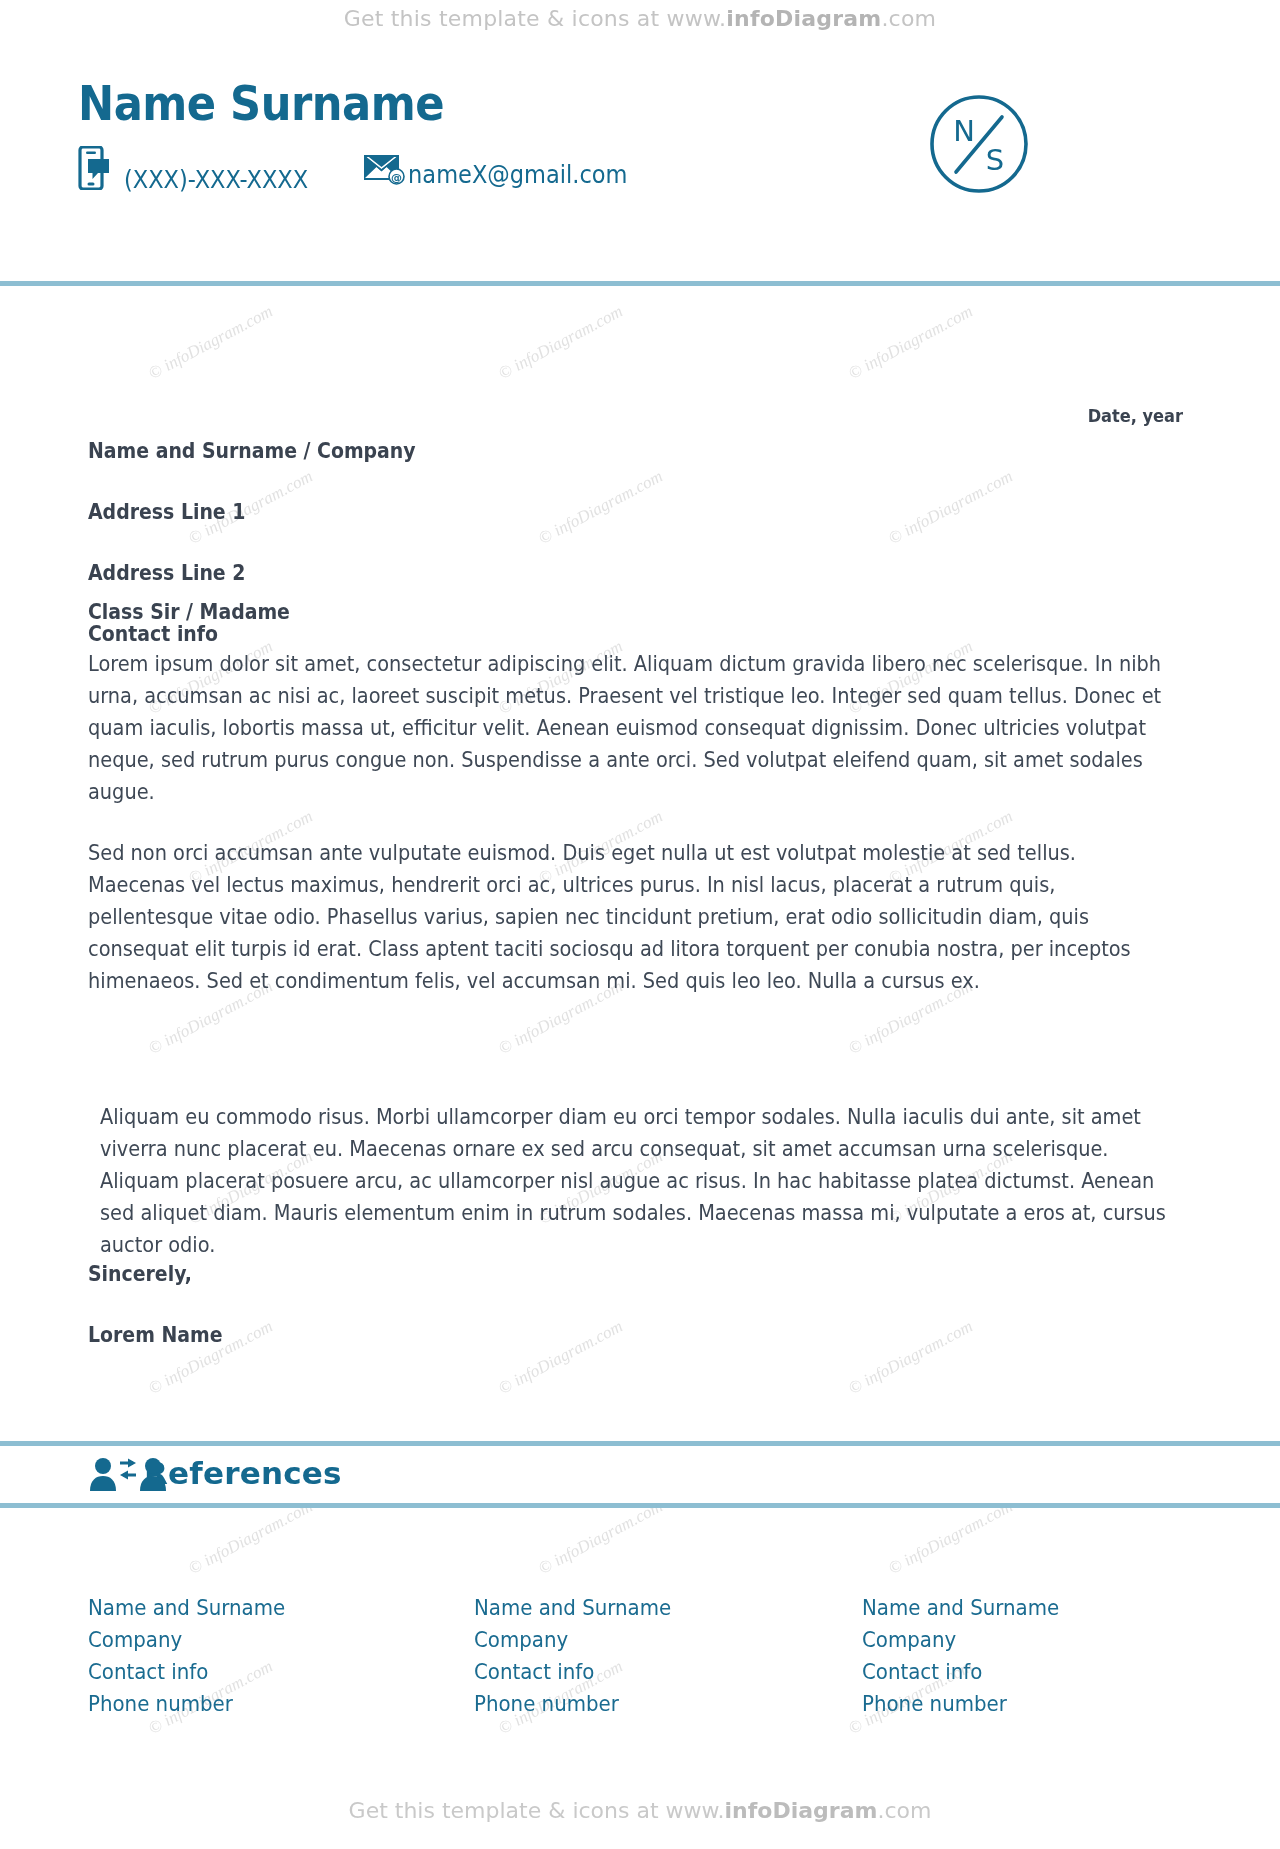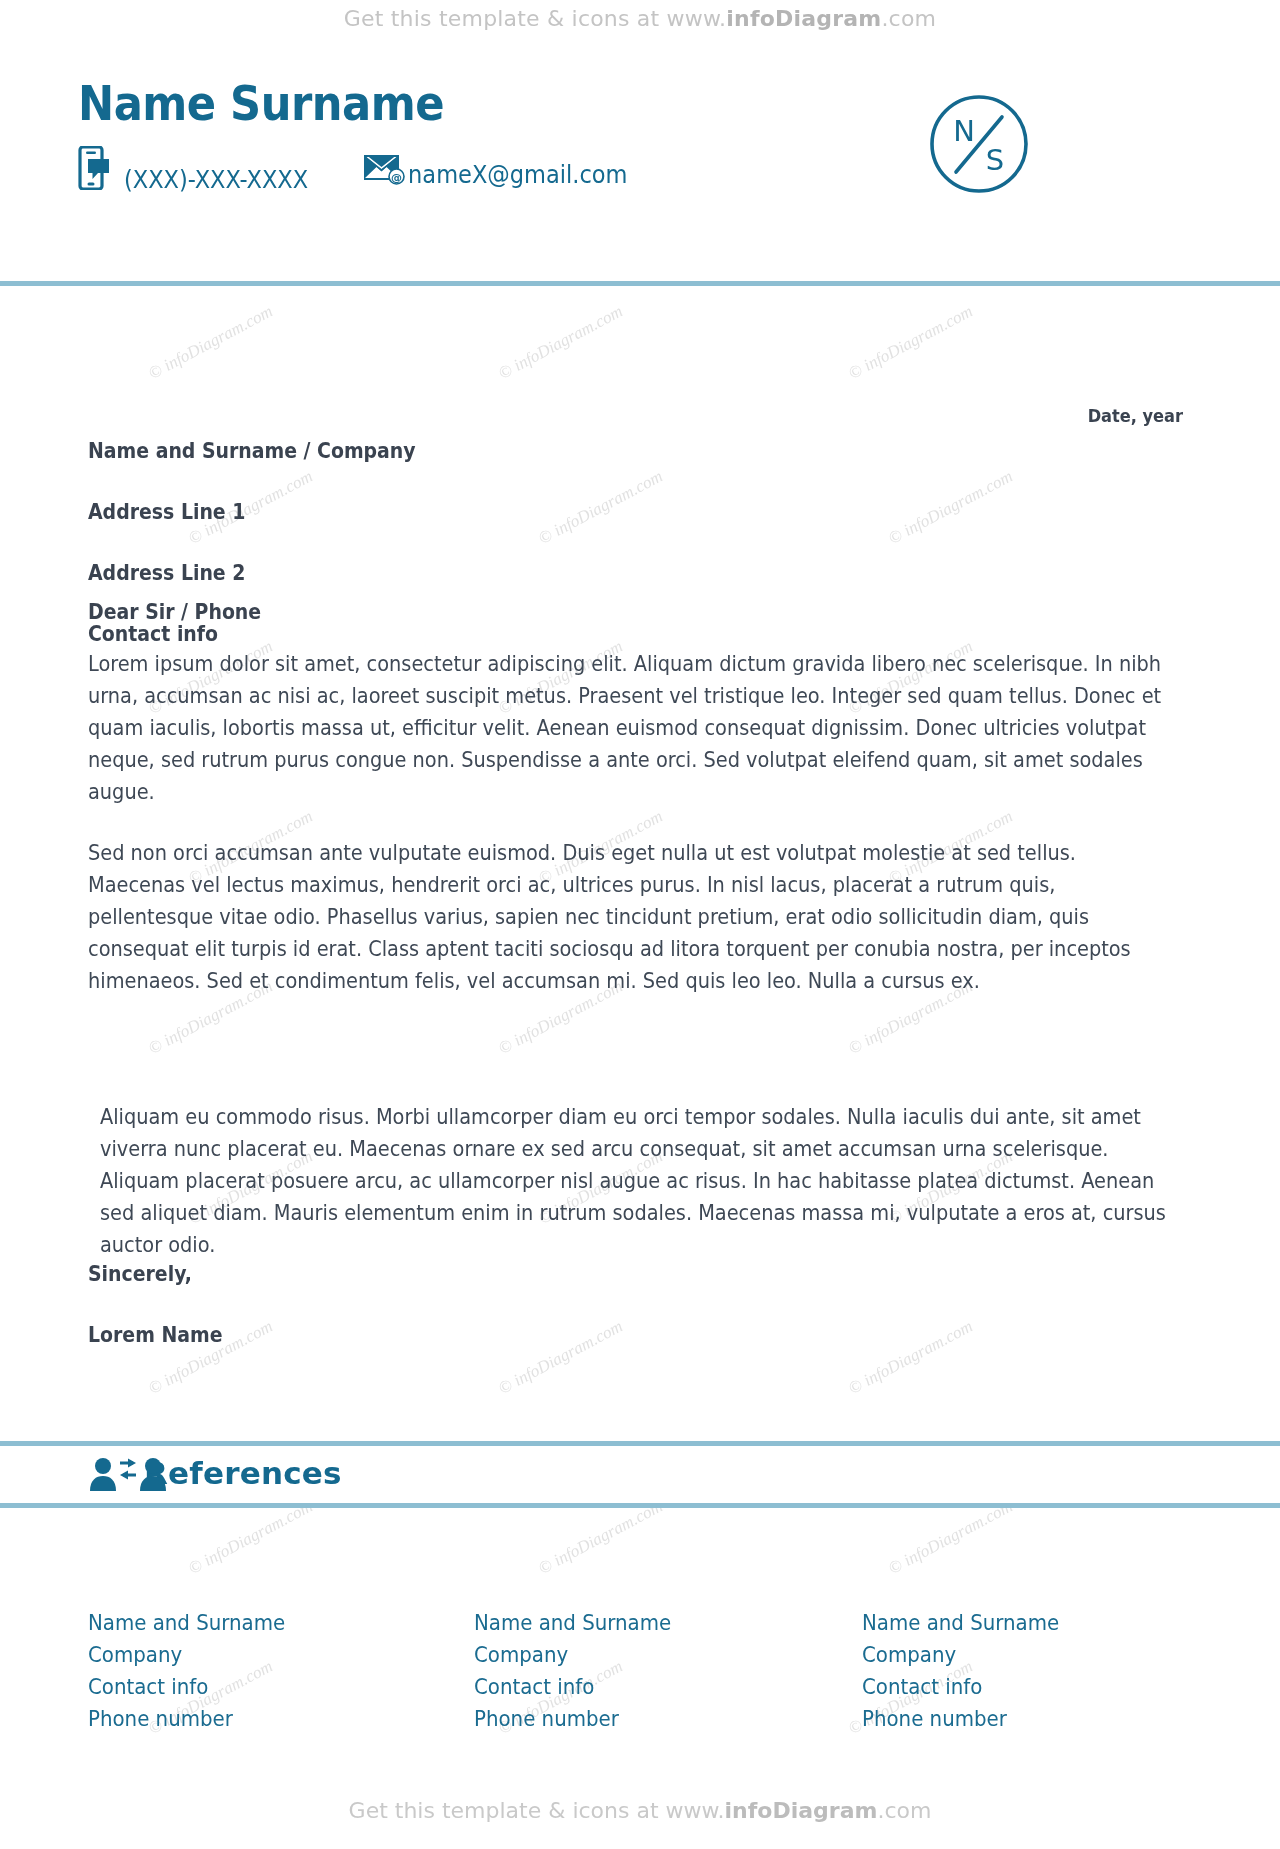--- a/index.html
+++ b/index.html
@@ -207,21 +207,20 @@
     margin-left: 56px;
     letter-spacing: .2px;
   }
 
   .ref-cols {
     position: absolute;
     top: 1592px;
     left: 0;
     width: 1156px;
     height: 140px;
-    margin-top: 15px;
   }
   .ref-col {
     position: absolute;
     top: 0;
     font-family: "DejaVu Sans Condensed", "Liberation Sans Narrow", "Liberation Sans", sans-serif;
     font-size: 22px;
     color: #1a6b90;
     line-height: 32px;
   }
   .ref-col .rline { white-space: nowrap; }
@@ -321,21 +320,21 @@
 
   <div class="addr">
     <div>Name and Surname / Company</div>
     <div>Address Line 1</div>
     <div>Address Line 2</div>
     <div>Contact info</div>
   </div>
 
   <div class="datebox">Date, year</div>
 
-  <div class="salutation">Dear Sir / Phone</div>
+  <div class="salutation">Class Sir / Madame</div>
 
   <div class="para p1">Lorem ipsum dolor sit amet, consectetur adipiscing elit. Aliquam dictum gravida libero nec scelerisque. In nibh urna, accumsan ac nisi ac, laoreet suscipit metus. Praesent vel tristique leo. Integer sed quam tellus. Donec et quam iaculis, lobortis massa ut, efficitur velit. Aenean euismod consequat dignissim. Donec ultricies volutpat neque, sed rutrum purus congue non. Suspendisse a ante orci. Sed volutpat eleifend quam, sit amet sodales augue.</div>
   <div class="para p2">Sed non orci accumsan ante vulputate euismod. Duis eget nulla ut est volutpat molestie at sed tellus. Maecenas vel lectus maximus, hendrerit orci ac, ultrices purus. In nisl lacus, placerat a rutrum quis, pellentesque vitae odio. Phasellus varius, sapien nec tincidunt pretium, erat odio sollicitudin diam, quis consequat elit turpis id erat. Class aptent taciti sociosqu ad litora torquent per conubia nostra, per inceptos himenaeos. Sed et condimentum felis, vel accumsan mi. Sed quis leo leo. Nulla a cursus ex.</div>
   <div class="para p3">Aliquam eu commodo risus. Morbi ullamcorper diam eu orci tempor sodales. Nulla iaculis dui ante, sit amet viverra nunc placerat eu. Maecenas ornare ex sed arcu consequat, sit amet accumsan urna scelerisque. Aliquam placerat posuere arcu, ac ullamcorper nisl augue ac risus. In hac habitasse platea dictumst. Aenean sed aliquet diam. Mauris elementum enim in rutrum sodales. Maecenas massa mi, vulputate a eros at, cursus auctor odio.</div>
 
   <div class="closing c1">Sincerely,</div>
   <div class="closing c2">Lorem Name</div>
 
   <div class="rule rule-ref-top"></div>
   <div class="rule rule-ref-bot"></div>

